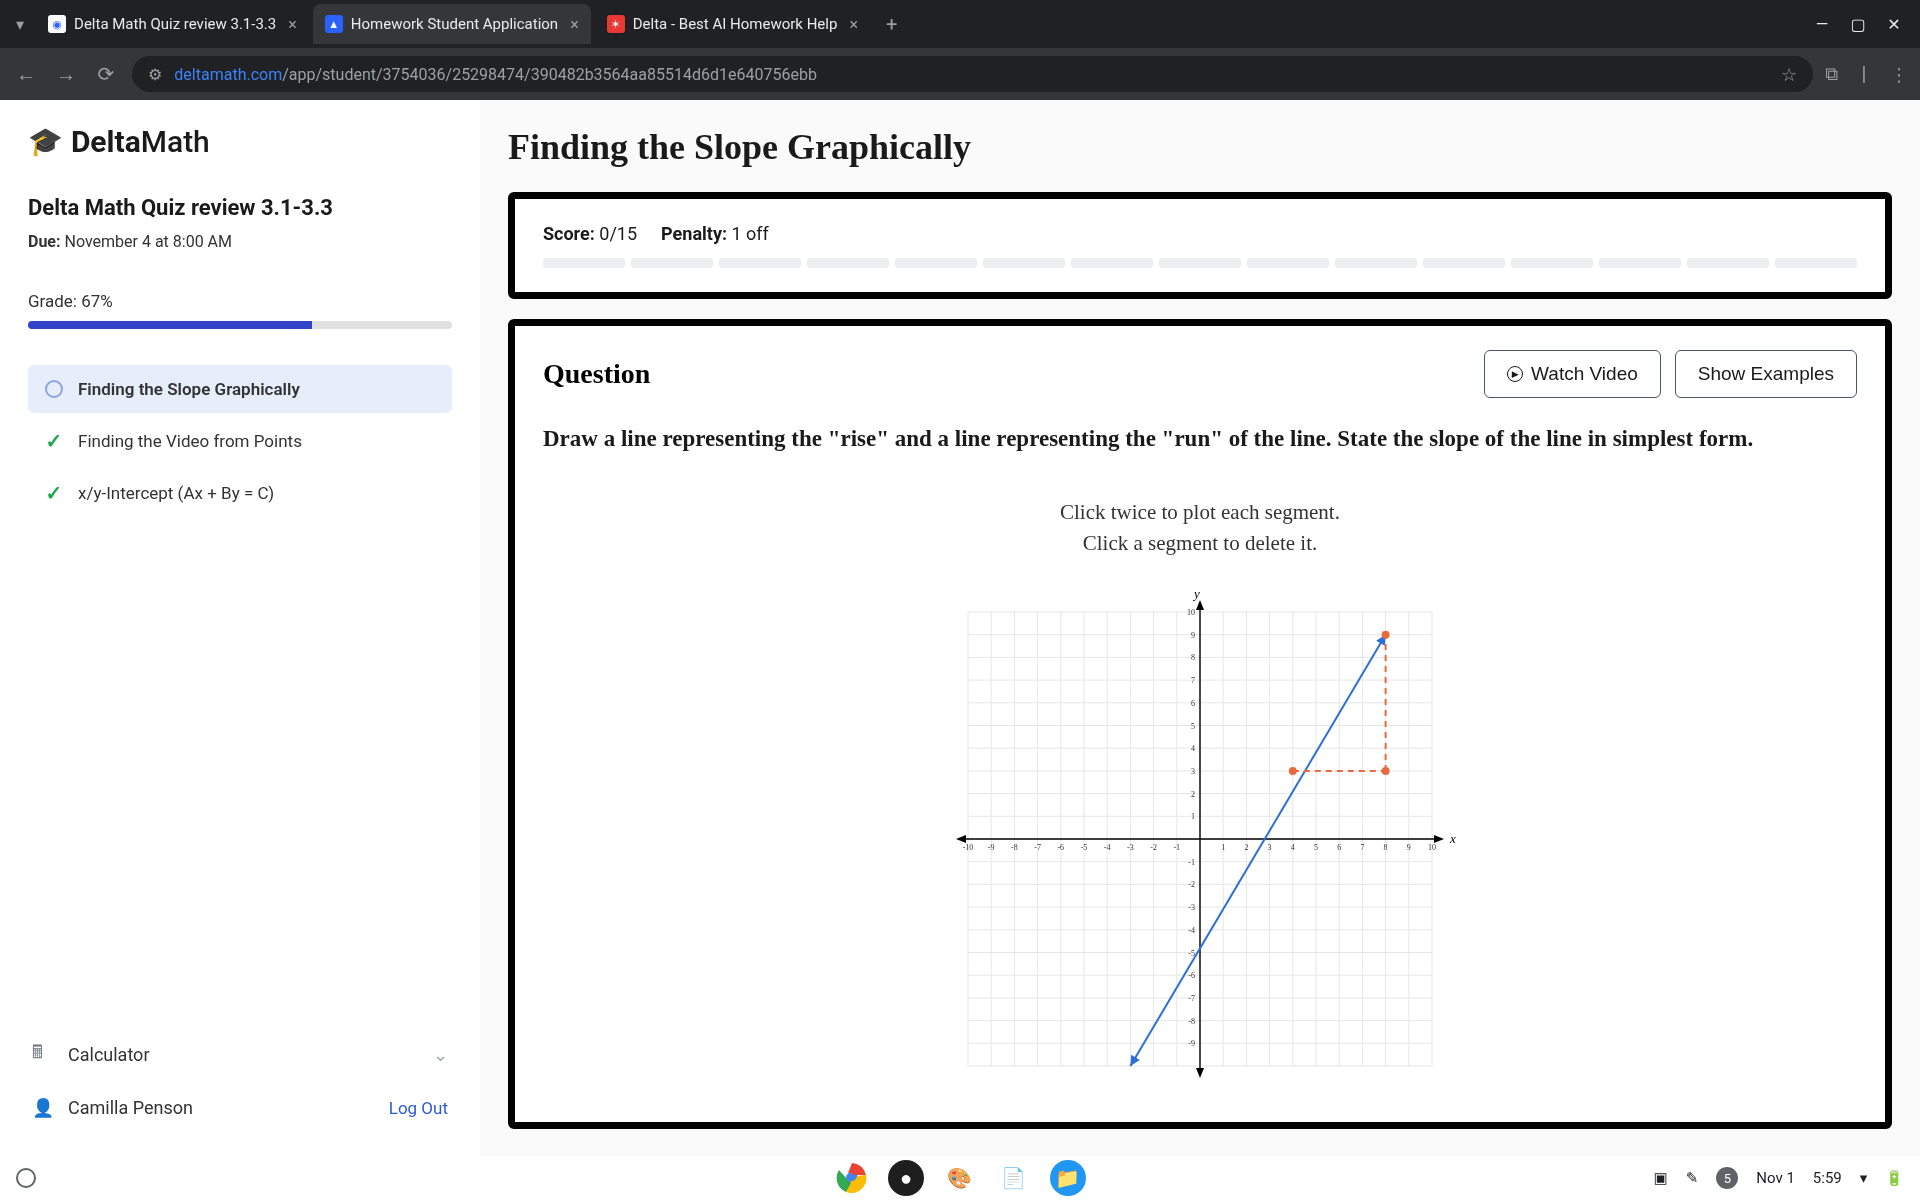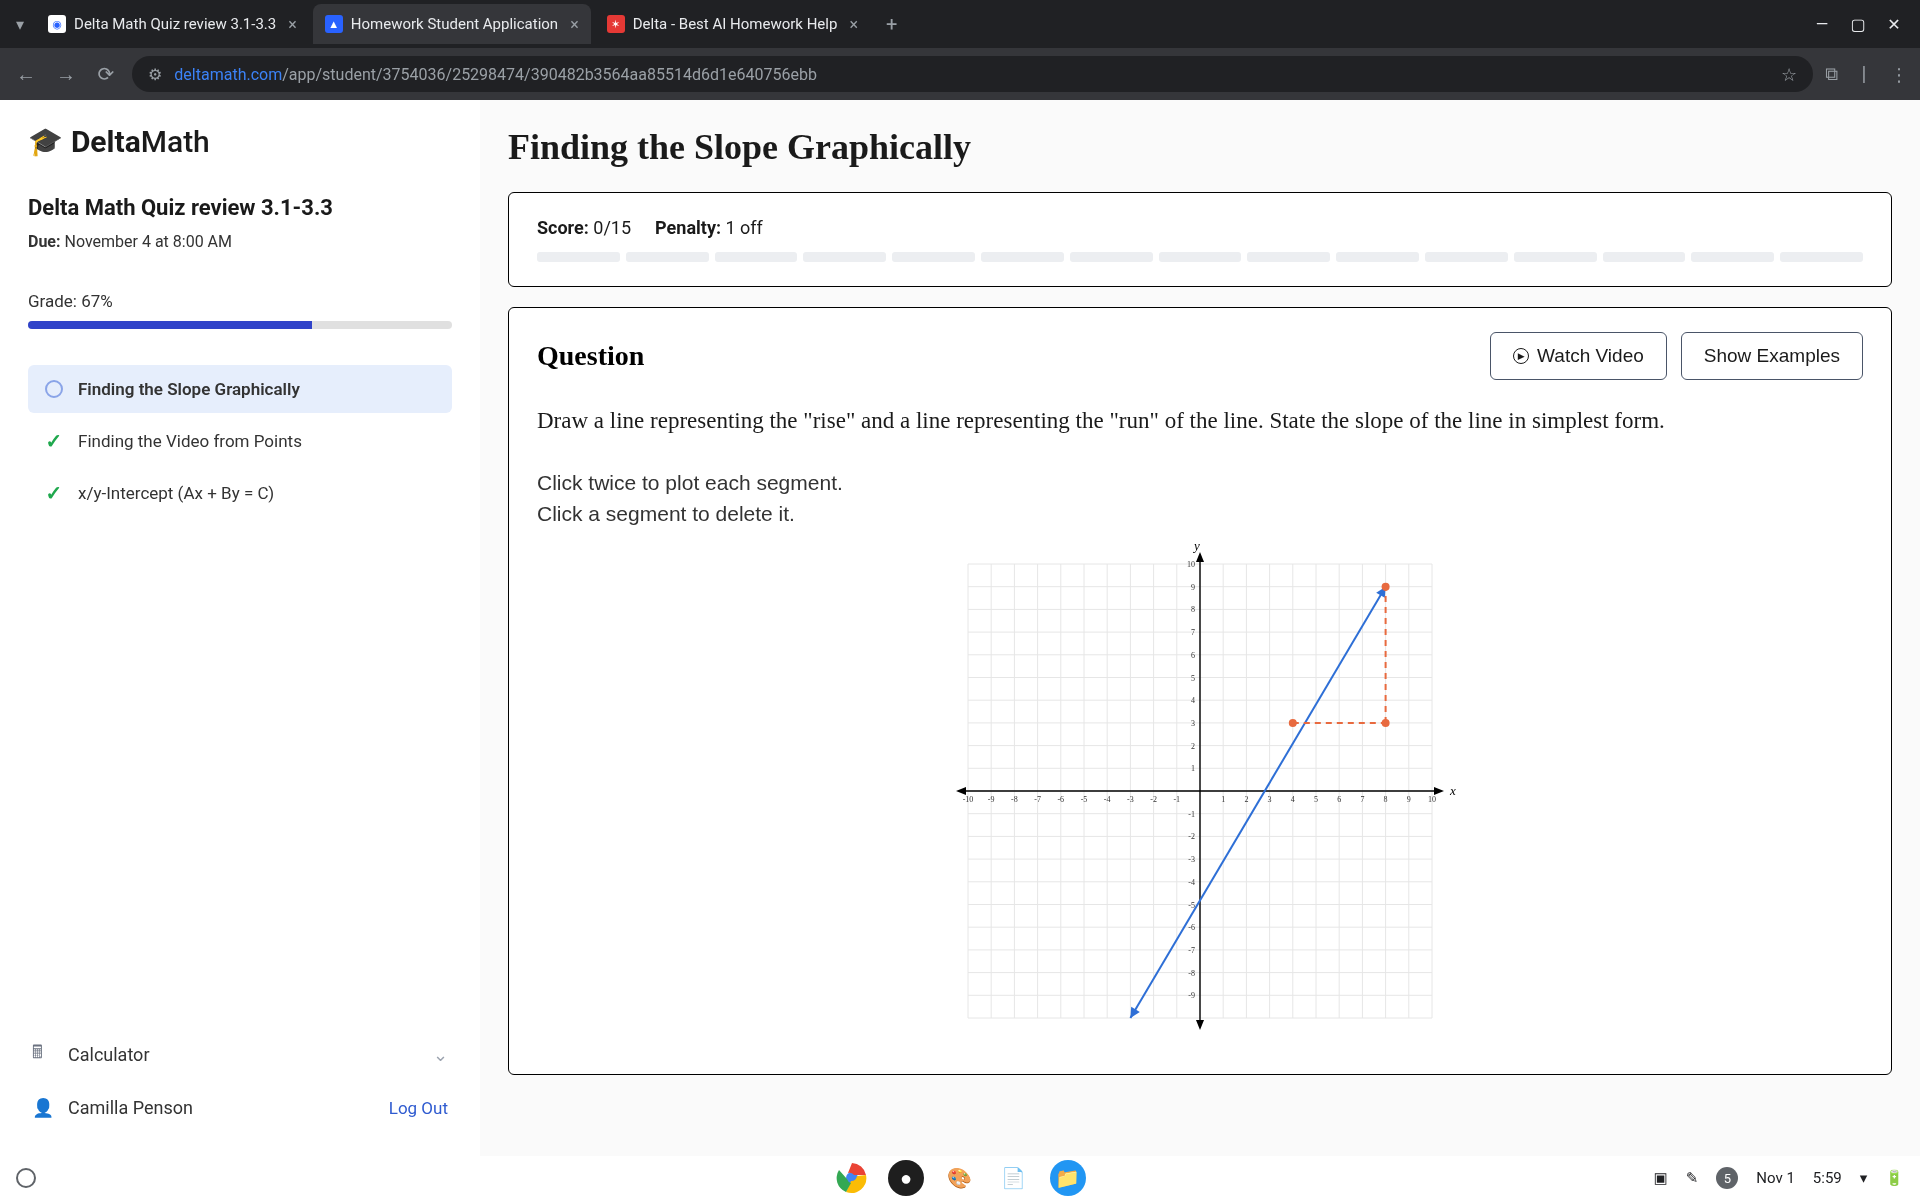--- a/index.html
+++ b/index.html
@@ -47,32 +47,32 @@
 .check-icon { color: #1fa84d; font-size: 20px; font-weight: 700; }
 
 .sidebar-footer { margin-top: auto; }
 .footer-row { display: flex; align-items: center; gap: 14px; padding: 14px 4px; font-size: 18px; color: #333; cursor: pointer; }
 .footer-icon { width: 22px; color: #6b7280; }
 .chev { margin-left: auto; color: #9ca3af; }
 .logout { margin-left: auto; color: #2f5bd0; font-size: 17px; cursor: pointer; }
 
 .main { flex: 1; padding: 18px 28px; overflow-y: auto; }
 .page-title { font-family: Georgia, "Times New Roman", serif; font-size: 36px; font-weight: 700; color: #1a1a1a; margin: 8px 0 24px; }
-.card { background: #fff; border: 1px solid #000000; border-radius: 6px; padding: 24px 28px; margin-bottom: 20px; }
+.card { background: #fff; border: 7px solid #000000; border-radius: 6px; padding: 24px 28px; margin-bottom: 20px; }
 .score-row { display: flex; gap: 24px; font-size: 18px; color: #1a1a1a; margin-bottom: 14px; }
 .score-label { font-weight: 700; }
 .segs { display: flex; gap: 6px; }
 .seg { flex: 1; height: 10px; background: #eceef1; border-radius: 3px; }
 
 .q-header { display: flex; align-items: center; margin-bottom: 24px; }
 .q-title { font-family: Georgia, serif; font-size: 28px; font-weight: 700; flex: 1; }
 .btn { border: 1.5px solid #4a5568; background: #fff; padding: 12px 22px; border-radius: 6px; font-size: 19px; color: #1a1a1a; cursor: pointer; margin-left: 14px; display: inline-flex; align-items: center; gap: 8px; }
 .play-icon { width: 16px; height: 16px; border: 1.5px solid #1a1a1a; border-radius: 50%; display: inline-flex; align-items: center; justify-content: center; font-size: 9px; }
-.q-text { font-family: Georgia, serif; font-size: 23px; color: #1a1a1a; line-height: 1.5; margin-bottom: 28px; }
-.graph-hint { text-align: left; font-family: Liberation Sans, sans-serif; font-size: 21px; color: #333; line-height: 1.5; margin-bottom: 6px; }
+.q-text { font-family: Georgia, serif; font-size: 23px; color: #1a1a1a; line-height: 1.5; margin-bottom: 40px; font-weight: bold; }
+.graph-hint { text-align: center; font-family: Liberation Serif, serif; font-size: 21px; color: #333; line-height: 1.5; margin-bottom: 24px; }
 
 .graph-wrap { display: flex; justify-content: center; }
 .graph { position: relative; }
 
 
 .shelf { position: absolute; bottom: 0; left: 0; right: 0; height: 44px; background: rgba(255,255,255,0.9); display: flex; align-items: center; padding: 0 16px; }
 .shelf-left { width: 20px; height: 20px; border: 2px solid #5f6368; border-radius: 50%; cursor: pointer; }
 .shelf-center { position: absolute; left: 50%; transform: translateX(-50%); display: flex; gap: 18px; }
 .shelf-icon { width: 36px; height: 36px; border-radius: 50%; display: flex; align-items: center; justify-content: center; font-size: 20px; cursor: pointer; }
 .shelf-right { margin-left: auto; display: flex; align-items: center; gap: 18px; font-size: 15px; color: #202124; }

